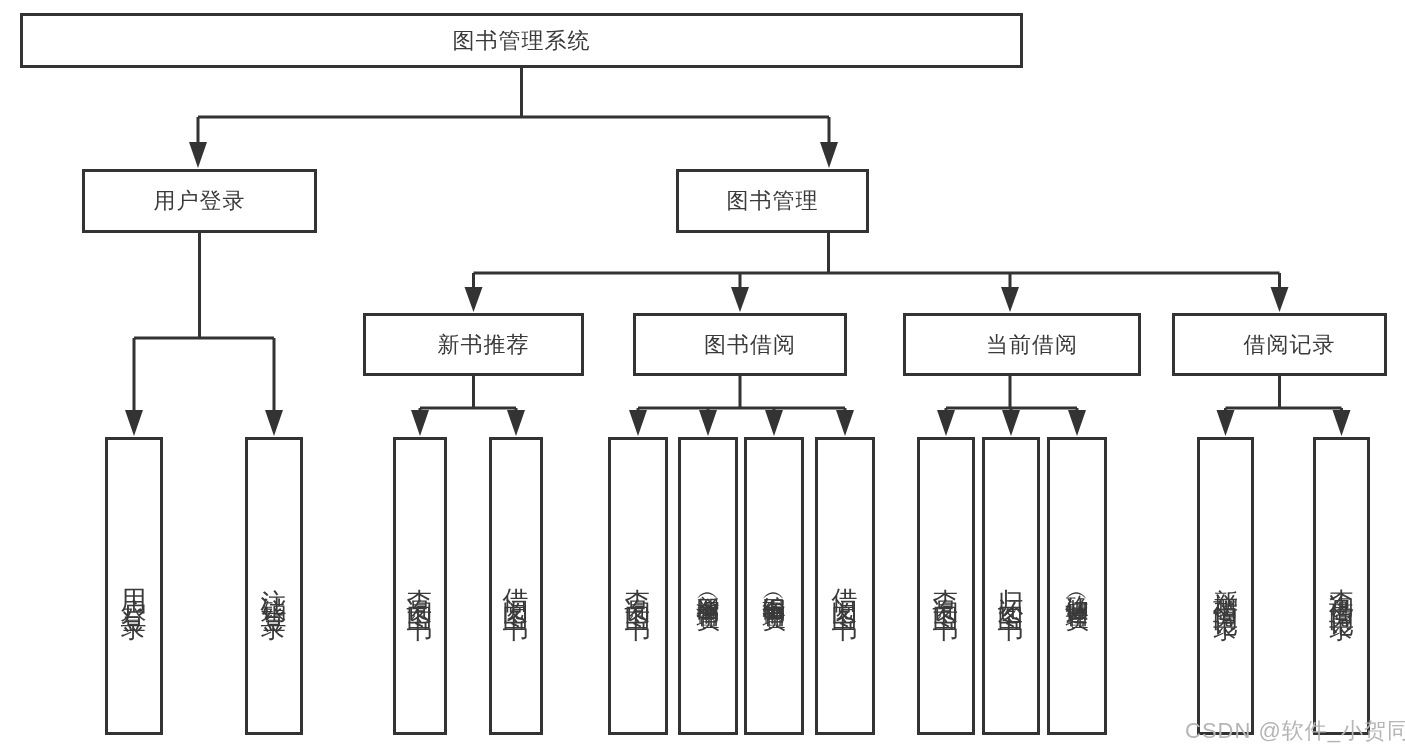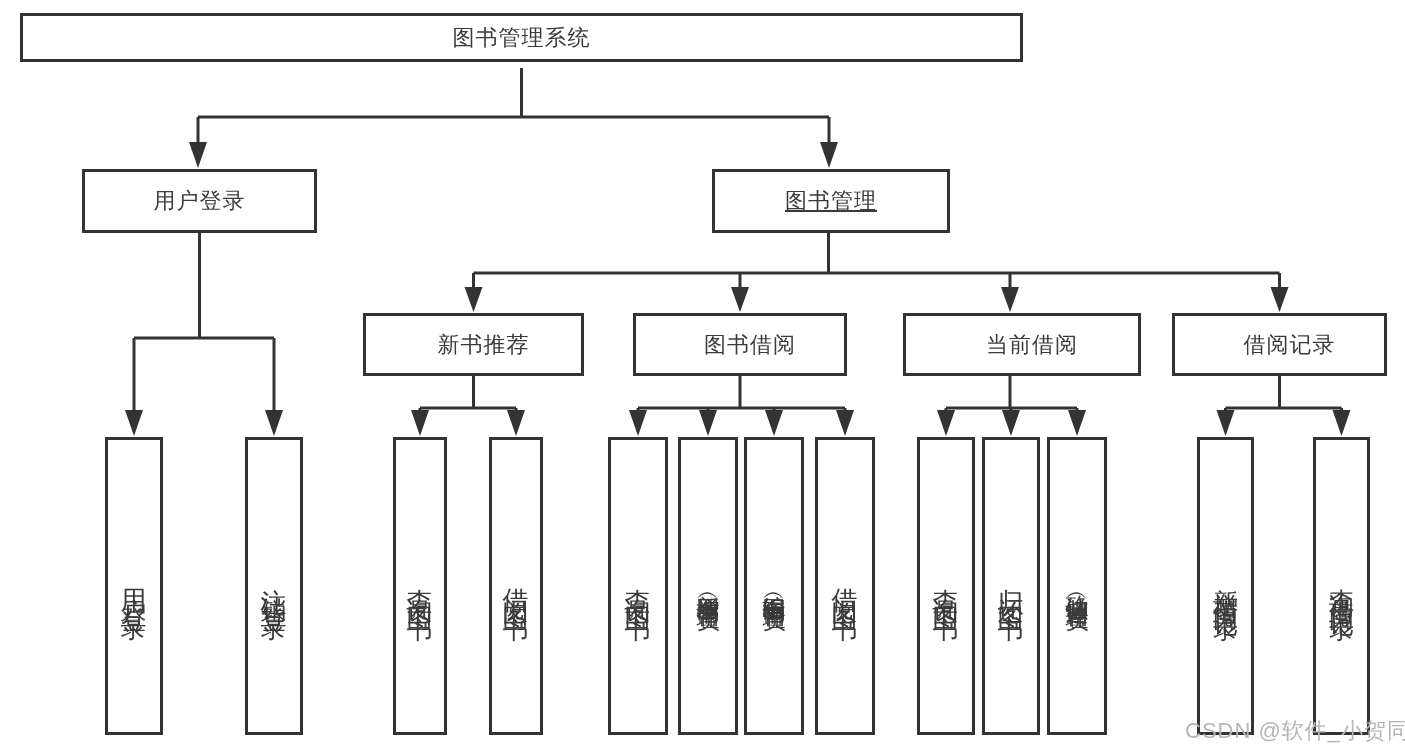--- a/index.html
+++ b/index.html
@@ -21,24 +21,24 @@
   }
   .wires{position:absolute;left:0;top:0;width:1405px;height:747px;}
   .box{
     position:absolute;
     background:var(--boxbg);
     border:3px solid var(--line);
     display:flex;align-items:center;justify-content:center;
     color:var(--text);
     text-align:center;
   }
-  .root{left:20px;top:13px;width:1003px;height:49px;font-size:22px;letter-spacing:1px;}
+  .root{left:20px;top:13px;width:1003px;height:55px;font-size:22px;letter-spacing:1px;}
   .lvl2{top:169px;height:64px;font-size:22px;letter-spacing:1px;}
   .lvl2.n1{left:82px;width:235px;}
-  .lvl2.n2{left:712px;width:238px;text-decoration:underline;}
+  .lvl2.n2{left:676px;width:193px;}
   .lvl3{top:313px;height:63px;font-size:22px;letter-spacing:1px;padding-left:20px;}
   .lvl3.n1{left:363px;width:221px;}
   .lvl3.n2{left:633px;width:214px;font-family:Liberation Mono, monospace;}
   .lvl3.n3{left:903px;width:238px;}
   .lvl3.n4{left:1172px;width:215px;}
   .leaf{top:437px;height:298px;}
   .leaf span{
     writing-mode:vertical-rl;
     font-size:26px;
     letter-spacing:9px;

